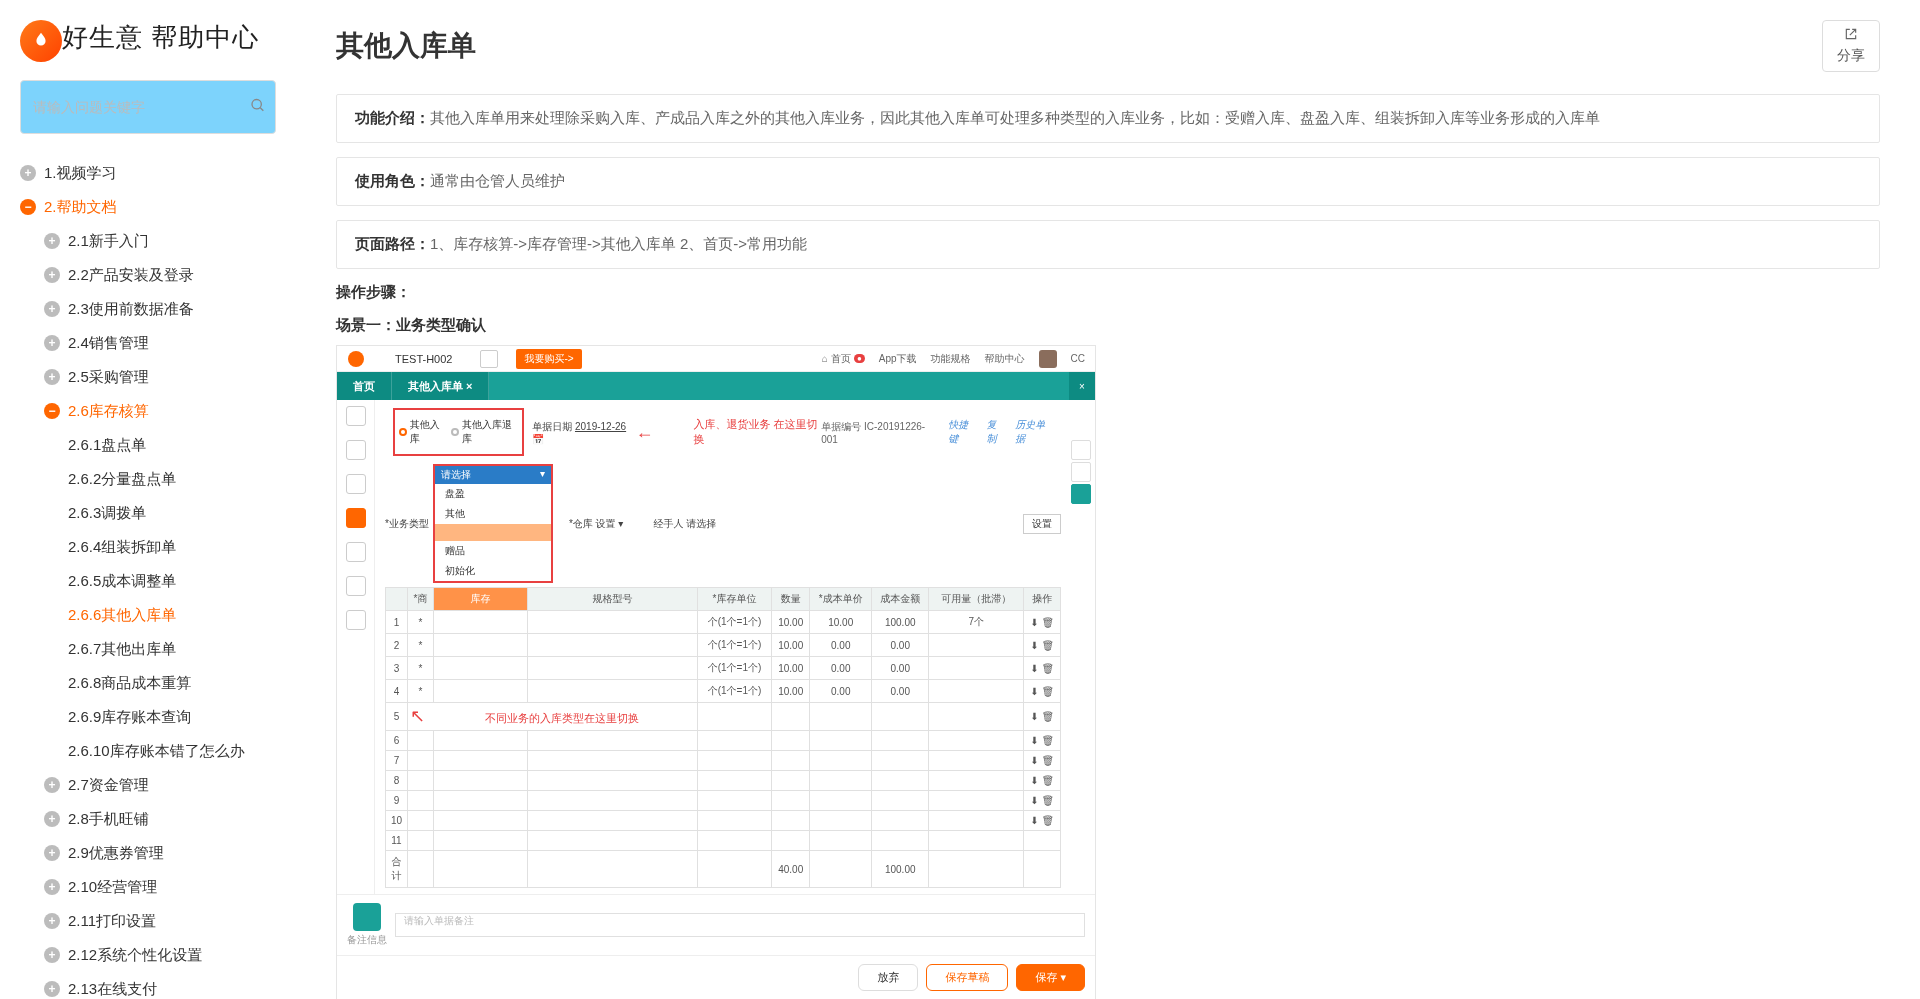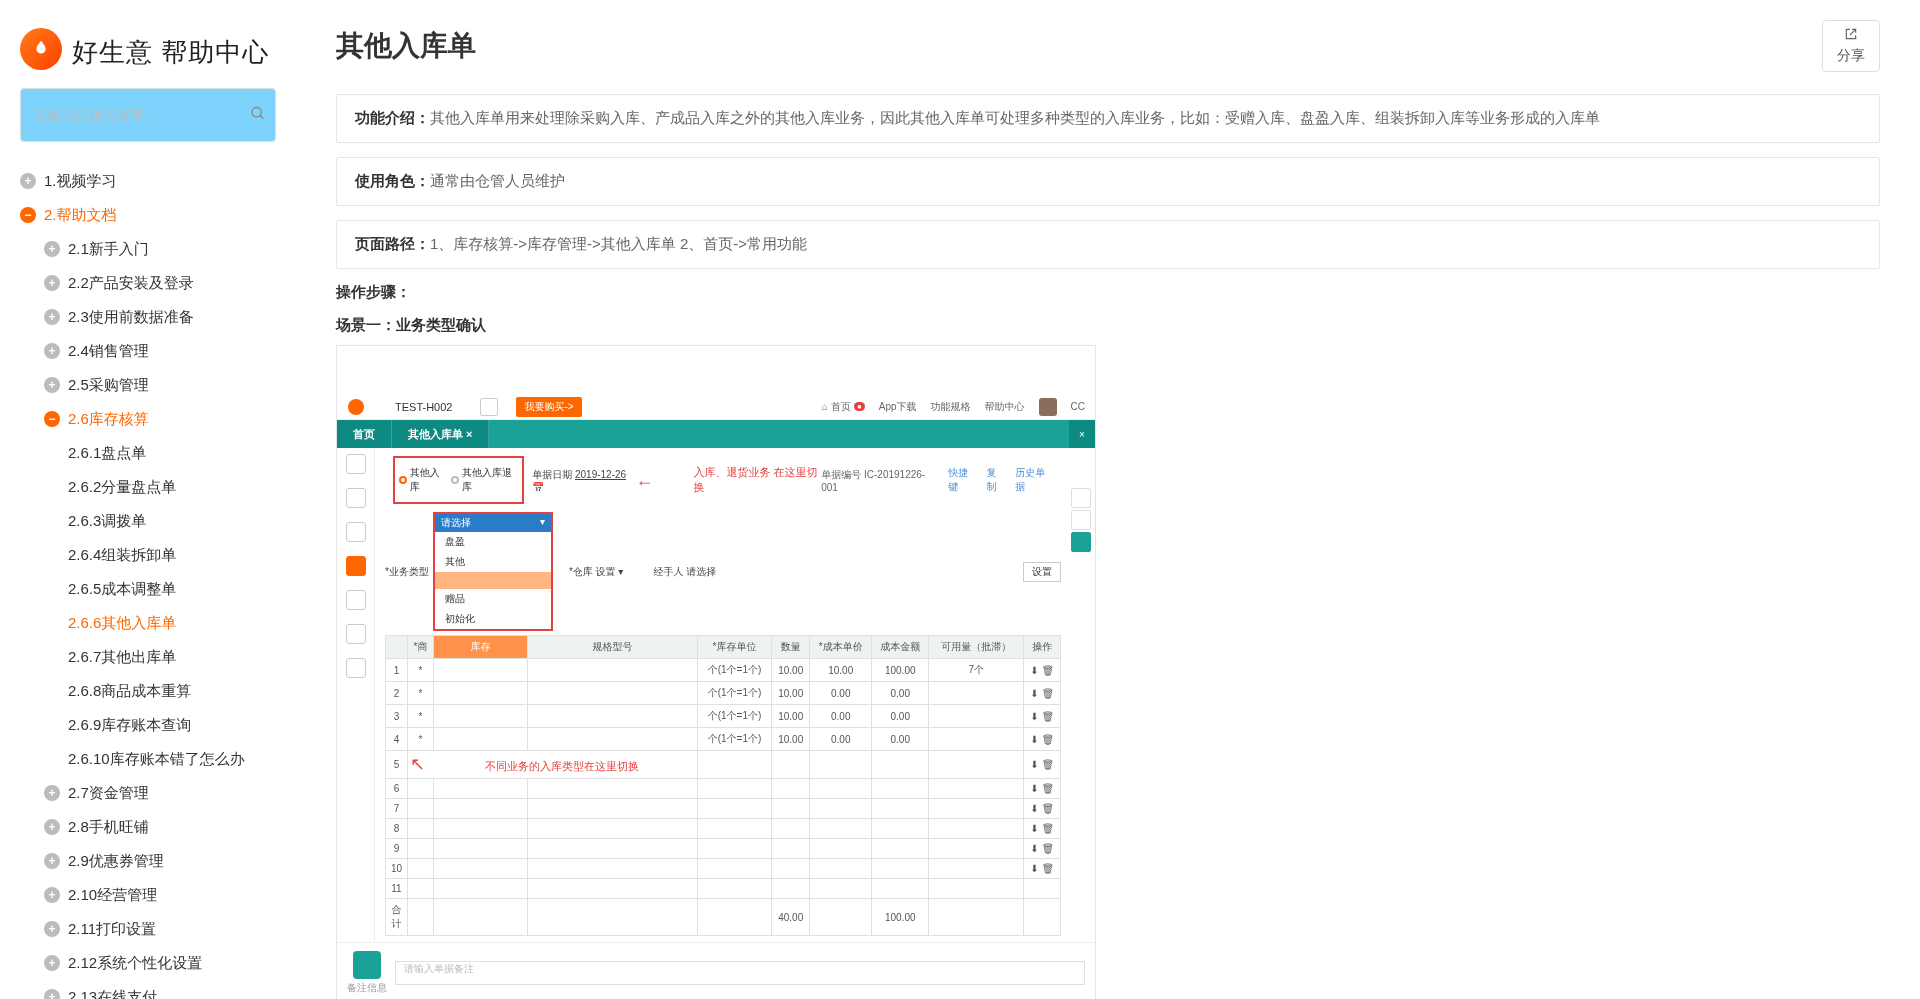--- a/index.html
+++ b/index.html
@@ -1,19 +1,19 @@
 <!DOCTYPE html>
 <html><head>
 <meta charset="utf-8">
 <style>
 * { margin: 0; padding: 0; box-sizing: border-box; }
 body { font-family: "Microsoft YaHei", Arial, sans-serif; background: #fff; color: #333; font-size: 14px; }
 .container { display: flex; width: 1920px; height: 999px; transform: scale(1); transform-origin: top left; }
 .sidebar { width: 296px; padding: 20px 20px 0 20px; border-right: none; overflow-y: auto; }
-.logo-row { display: flex; align-items: flex-end; gap: 10px; margin-bottom: 18px; margin-top: 8px; }
+.logo-row { display: flex; align-items: flex-start; margin-bottom: 18px; }
 .logo { width: 42px; height: 42px; border-radius: 50%; background: linear-gradient(135deg,#ff7a18,#ff4200); display: flex; align-items: center; justify-content: center; }
 .logo svg { width: 22px; height: 22px; }
 .logo-text { font-size: 26px; color: #222; font-weight: 500; letter-spacing: 1px; }
 .search-wrap { position: relative; margin-bottom: 22px; }
 .search { width: 100%; height: 54px; border: 1px solid #ddd; border-radius: 4px; padding: 0 36px 0 12px; font-size: 14px; background: #7dd3fc; }
 .search::placeholder { color: #bbb; }
 .search-ico { position: absolute; right: 10px; top: 50%; transform: translateY(-50%); color: #888; }
 .nav { list-style: none; }
 .nav li { line-height: 34px; font-size: 15px; color: #333; display: flex; align-items: center; cursor: pointer; }
 .nav li.lv0 { padding-left: 0; }
@@ -26,21 +26,21 @@
 .main { flex: 1; padding: 20px 40px; overflow-y: auto; position: relative; }
 .page-head { display: flex; justify-content: space-between; align-items: center; margin-bottom: 22px; }
 .page-title { font-size: 28px; font-weight: 600; }
 .share-btn { border: 1px solid #ddd; background: #fff; padding: 6px 14px; border-radius: 4px; display: flex; align-items: center; gap: 6px; cursor: pointer; font-size: 14px; color: #555; flex-direction: column; }
 .info-card { border: 1px solid #e5e5e5; border-radius: 2px; padding: 14px 18px; margin-bottom: 14px; font-size: 15px; color: #666; }
 .info-card b { color: #333; font-weight: 600; }
 .content { font-size: 15px; color: #333; }
 .content h4 { font-weight: 600; margin: 14px 0 10px; }
 .content p { margin: 8px 0; line-height: 1.7; color: #444; }
 .screenshot { border: 1px solid #e5e5e5; margin: 10px 0 20px; width: 760px; background: #fff; font-size: 10px; }
-.ss-top { display: flex; align-items: center; background: #fff; border-bottom: 1px solid #eee; height: 26px; margin-top: 48px; }
+.ss-top { display: flex; align-items: center; background: #fff; border-bottom: 1px solid #eee; height: 26px; }
 .ss-logo { width: 38px; display: flex; align-items: center; justify-content: center; }
 .ss-logo-circ { width: 16px; height: 16px; border-radius: 50%; background: #ff6600; }
 .ss-test { font-size: 11px; color: #333; padding: 0 20px; }
 .ss-search { width: 18px; height: 18px; border: 1px solid #ccc; border-radius: 2px; margin-left: 8px; }
 .ss-orange-btn { background: #ff6600; color: #fff; padding: 3px 8px; border-radius: 2px; font-size: 10px; margin-left: 18px; }
 .ss-top-right { margin-left: auto; display: flex; gap: 14px; padding-right: 10px; font-size: 10px; color: #666; align-items: center; }
 .ss-top-right span { display: flex; align-items: center; gap: 3px; }
 .ss-avatar { width: 18px; height: 18px; background: #8a6d5c; border-radius: 3px; }
 .ss-tabs { display: flex; background: #1aa198; color: #fff; height: 28px; align-items: stretch; }
 .ss-tab { padding: 0 16px; display: flex; align-items: center; font-size: 11px; border-right: 1px solid rgba(255,255,255,0.2); }
@@ -76,21 +76,21 @@
 .ss-note-label { font-size: 10px; color: #999; }
 .ss-note-input { flex: 1; border: 1px solid #e0e0e0; height: 24px; padding: 0 8px; font-size: 10px; color: #bbb; }
 .ss-footer { display: flex; justify-content: flex-end; padding: 8px 10px; gap: 8px; border-top: 1px solid #eee; }
 .ss-btn { padding: 5px 18px; border: 1px solid #ddd; background: #fff; font-size: 11px; border-radius: 6px; }
 .ss-btn.outline { border-color: #ff6600; color: #ff6600; }
 .ss-btn.fill { background: #ff6600; border-color: #ff6600; color: #fff; }
 .ss-annot2 { color: #e84040; font-size: 11px; margin-left: 60px; display: inline-block; }
 .red-arrow { color: #e84040; font-size: 18px; line-height: 1; }
 .ss-id { font-size: 10px; color: #666; }
 .ss-header-row { display: flex; align-items: center; justify-content: space-between; padding: 2px 8px; }
-.ss-links { display: flex; gap: 10px; font-size: 10px; }
+.ss-links { display: flex; gap: 10px; font-size: 10px; font-style: italic; }
 .ss-links a { color: #4a90d9; text-decoration: none; }
 .ss-tabs-close { margin-left: auto; width: 26px; display: flex; align-items: center; justify-content: center; background: #0d8b82; }
 .ss-totals td { font-weight: 500; }
 .badge-red { background:#e84040; color:#fff; border-radius:6px; font-size:8px; padding:0 3px; }
 </style>
 </head>
 <body>
 
 <div class="container">
   <aside class="sidebar">

